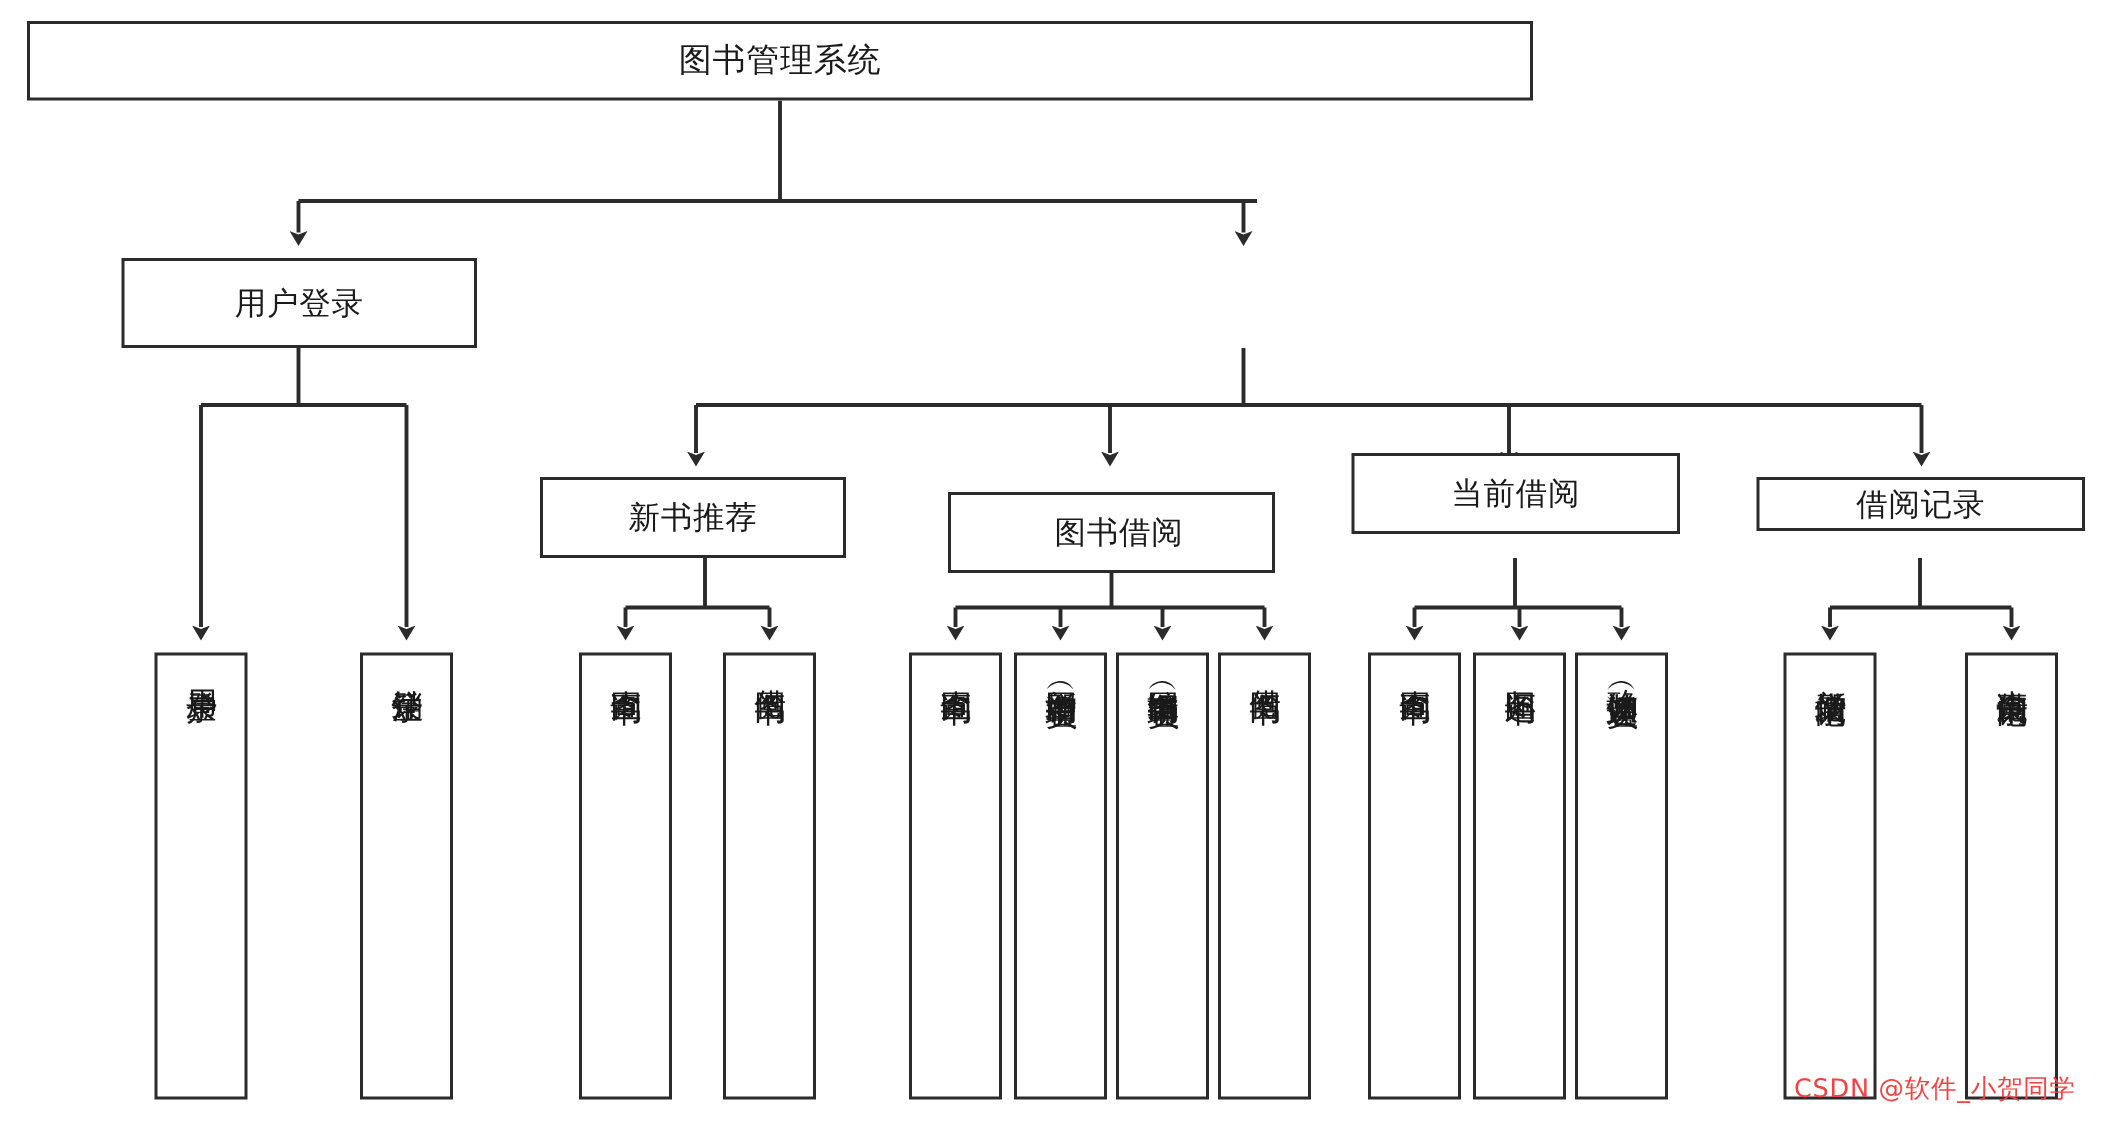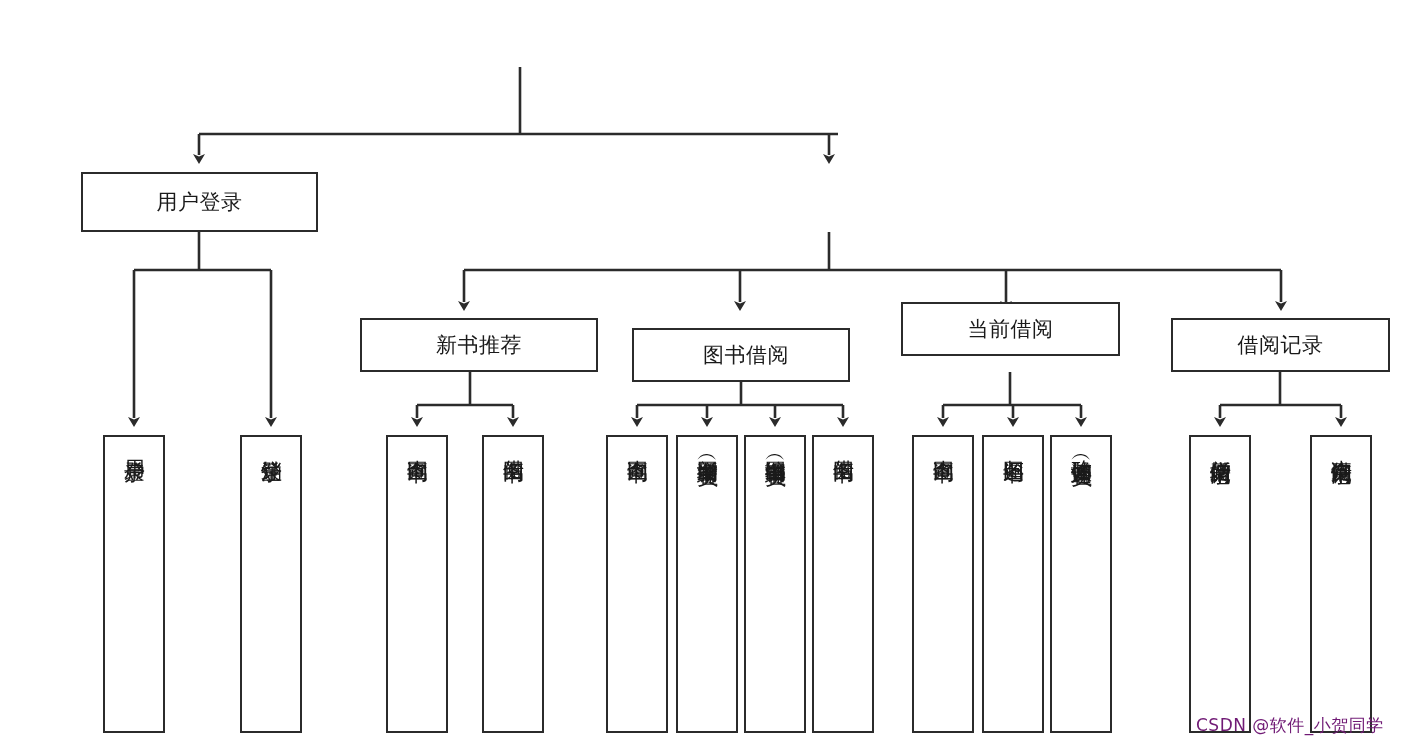--- a/index.html
+++ b/index.html
@@ -56,21 +56,21 @@
   .node.v .lbl {
     writing-mode: vertical-rl;
     text-orientation: upright;
     font-size: 21px;
     line-height: 1.28;
     letter-spacing: 1px;
     white-space: pre;
   }
   .watermark {
     position: absolute;
-    color: #701a75;
+    color: #ef4444;
     font-size: 17px;
     white-space: nowrap;
     z-index: 3;
     letter-spacing: 0.5px;
     text-align: right;
   }
 </style>
 </head>
 <body>
 
@@ -119,35 +119,38 @@
       <path d="M1013,405 L1013,418" marker-end="url(#arrow)"></path>
       <path d="M1081,405 L1081,418" marker-end="url(#arrow)"></path>
 
       <path d="M1280,372 L1280,405"></path>
       <path d="M1220,405 L1341,405"></path>
       <path d="M1220,405 L1220,418" marker-end="url(#arrow)"></path>
       <path d="M1341,405 L1341,418" marker-end="url(#arrow)"></path>
     </g>
   </svg>
 
+  <div class="node root h" style="left:18px; top:14px; width:1004px; height:53px;">
+    <span class="lbl">图书管理系统</span>
+  </div>
 
   <div class="node h" style="left:81px; top:172px; width:237px; height:60px;">
     <span class="lbl">用户登录</span>
   </div>
 
-  <div class="node h" style="left:360px; top:318px; width:238px; height:54px;">
+  <div class="node h" style="left:360px; top:318px; width:204px; height:54px;">
     <span class="lbl">新书推荐</span>
   </div>
   <div class="node h" style="left:632px; top:328px; width:218px; height:54px;padding-left:10px;">
     <span class="lbl">图书借阅</span>
   </div>
   <div class="node h" style="left:901px; top:302px; width:219px; height:54px;">
     <span class="lbl">当前借阅</span>
   </div>
-  <div class="node h" style="left:1171px; top:318px; width:219px; height:54px;">
+  <div class="node h" style="left:1171px; top:318px; width:219px; height:36px;">
     <span class="lbl">借阅记录</span>
   </div>
 
   <div class="node v" style="left:103px; top:435px; width:62px; height:298px;">
     <span class="lbl">用户登录</span>
   </div>
   <div class="node v" style="left:240px; top:435px; width:62px; height:298px;">
     <span class="lbl">注销登录</span>
   </div>
 

